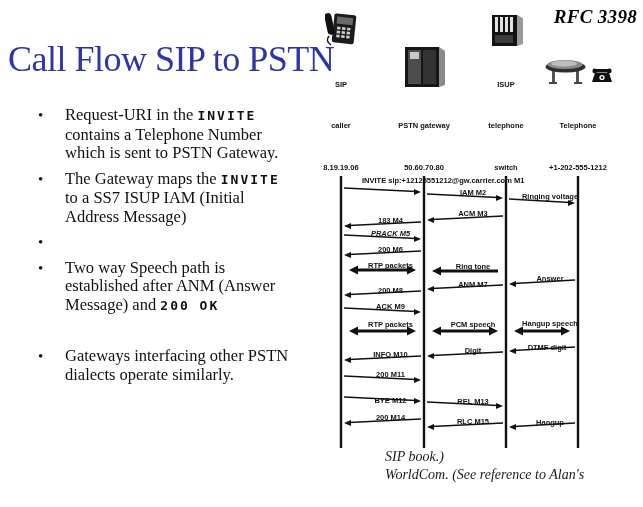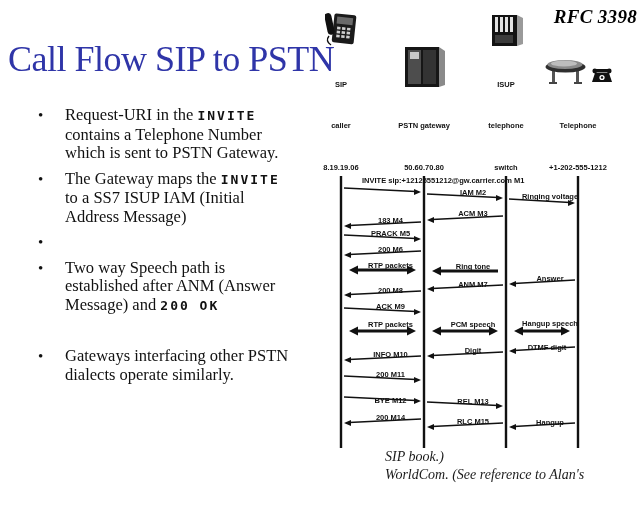--- a/index.html
+++ b/index.html
@@ -252,21 +252,21 @@
             <circle cx="59" cy="21.5" r="1.2" fill="#101010"></circle>
           </svg></span>
         <div class="elabel">Telephone</div>
         <div class="elabel">+1-202-555-1212</div>
       </div>
       <div class="msg-label" style="top: 78px; left: 21px;">INVITE sip:+12125551212@gw.carrier.com  M1</div>
       <div class="msg-label center" style="top: 90px; left: 140px;">IAM M2</div>
       <div class="msg-label center" style="top: 94px; left: 217px;">Ringing voltage</div>
       <div class="msg-label center" style="top: 111px; left: 140px;">ACM M3</div>
       <div class="msg-label center" style="top: 118px; left: 57.5px;">183 M4</div>
-      <div class="msg-label center" style="top: 131px; left: 57.5px;">PRACK M5</div>
+      <div class="msg-label center" style="top: 131px; left: 57.5px; font-style: italic;">PRACK M5</div>
       <div class="msg-label center" style="top: 147px; left: 57.5px;">200 M6</div>
       <div class="msg-label center" style="top: 163px; left: 57.5px;">RTP packets</div>
       <div class="msg-label center" style="top: 164px; left: 140px;">Ring tone</div>
       <div class="msg-label center" style="top: 176px; left: 217px;">Answer</div>
       <div class="msg-label center" style="top: 182px; left: 140px;">ANM M7</div>
       <div class="msg-label center" style="top: 188px; left: 57.5px;">200 M8</div>
       <div class="msg-label center" style="top: 204px; left: 57.5px;">ACK M9</div>
       <div class="msg-label center" style="top: 222px; left: 57.5px;">RTP packets</div>
       <div class="msg-label center" style="top: 222px; left: 140px;">PCM speech</div>
       <div class="msg-label center" style="top: 221px; left: 217px;">Hangup speech</div>

